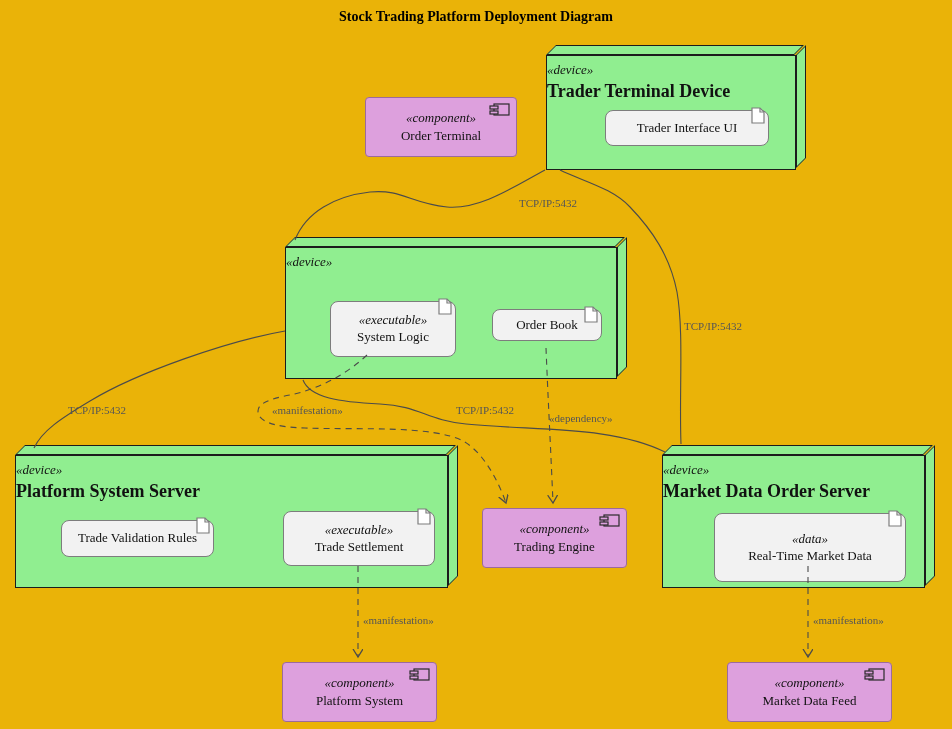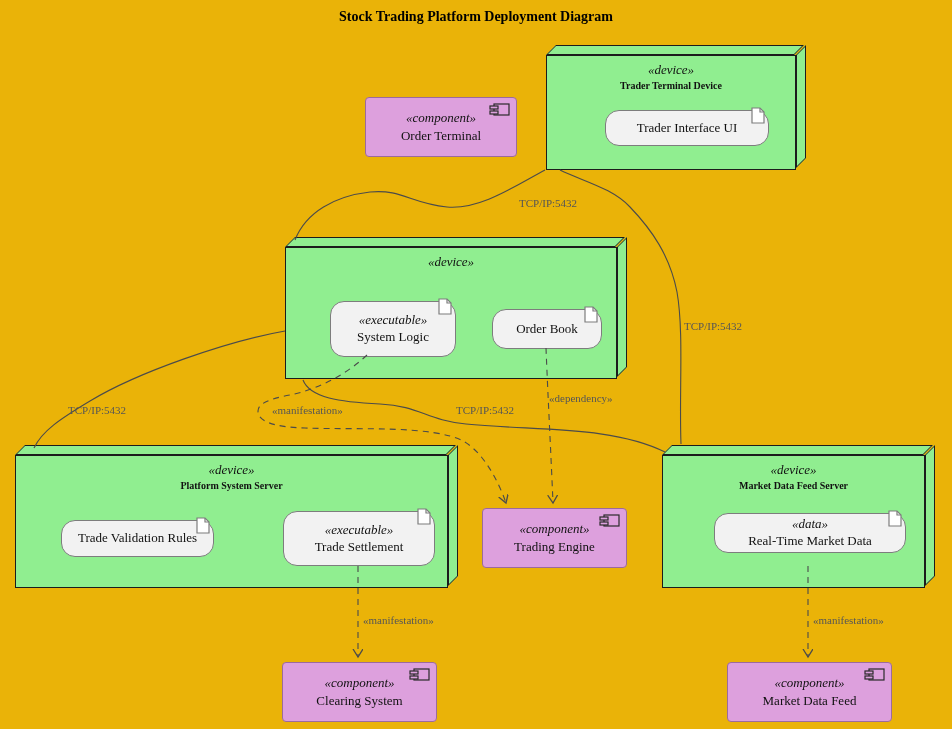--- a/index.html
+++ b/index.html
@@ -22,27 +22,27 @@
     width:100%; height:10px; box-sizing:border-box;
     background:#90EE90; border:1.5px solid #1c1c1c;
     transform:skewX(-45deg); transform-origin:bottom left;
   }
   .node::after { 
     content:""; position:absolute; right:-11px; top:-1.5px;
     width:10px; height:100%; box-sizing:border-box;
     background:#90EE90; border:1.5px solid #1c1c1c;
     transform:skewY(-45deg); transform-origin:top left;
   }
-  .node-head { position:absolute; left:0; top:5px; width:100%; text-align:center; line-height:1.35; }
+  .node-head { position:absolute; left:0; top:5px; width:100%; text-align:left; line-height:1.35; }
   .stereo { font-style:italic; font-size:13px; }
-  .node-name { font-weight:bold; font-size:10px; }
+  .node-name { font-weight:bold; font-size:18px; }
   
   .artifact {
     position:absolute; box-sizing:border-box;
-    background:#f2f2f2; border:1.3px solid #7d7d7d; border-radius:14px;
+    background:#f2f2f2; border:1.3px solid #7d7d7d; border-radius:8px;
     display:flex; flex-direction:column; align-items:center; justify-content:center;
     font-size:13px; line-height:1.3; text-align:center; color:#111;
   }
   .artifact .doc-icon { position:absolute; top:-4px; right:3px; }
   
   .component {
     position:absolute; box-sizing:border-box;
     background:#DDA0DD; border:1.4px solid #9c6a9c; border-radius:4px;
     display:flex; flex-direction:column; align-items:center; justify-content:center;
     font-size:13px; line-height:1.35; text-align:center; color:#111;
@@ -78,21 +78,21 @@
     <path d="M546,348 C548,398 551,455 553,503" fill="none" stroke="#4b4b4b" stroke-width="1.1" stroke-dasharray="6,5" marker-end="url(#arrowV)"></path>
     <path d="M358,566 L358,657" fill="none" stroke="#4b4b4b" stroke-width="1.1" stroke-dasharray="6,5" marker-end="url(#arrowV)"></path>
     <path d="M808,566 L808,657" fill="none" stroke="#4b4b4b" stroke-width="1.1" stroke-dasharray="6,5" marker-end="url(#arrowV)"></path>
   </svg>
 
   <div class="edge-label" style="left:519px; top:197px;">TCP/IP:5432</div>
   <div class="edge-label" style="left:684px; top:320px;">TCP/IP:5432</div>
   <div class="edge-label" style="left:68px; top:404px;">TCP/IP:5432</div>
   <div class="edge-label" style="left:456px; top:404px;">TCP/IP:5432</div>
   <div class="edge-label" style="left:272px; top:404px;">«manifestation»</div>
-  <div class="edge-label" style="left:549px; top:392px;">«dependency»</div>
+  <div class="edge-label" style="left:549px; top:412px;">«dependency»</div>
   <div class="edge-label" style="left:363px; top:614px;">«manifestation»</div>
   <div class="edge-label" style="left:813px; top:614px;">«manifestation»</div>
 
   <div class="node layer2" style="left:546px; top:55px; width:250px; height:115px;">
     <div class="node-head">
       <div class="stereo">«device»</div>
       <div class="node-name">Trader Terminal Device</div>
     </div>
     <div class="artifact" style="left:58px; top:54px; width:164px; height:36px;">
       <span>Trader Interface UI</span>
@@ -118,21 +118,21 @@
       <div class="stereo">«device»</div>
     </div>
     <div class="artifact" style="left:44px; top:53px; width:126px; height:56px;">
       <span class="stereo">«executable»</span>
       <span>System Logic</span>
       <svg class="doc-icon" width="14" height="17" viewBox="0 0 14 17">
         <path d="M1,1 L9,1 L13,5 L13,16 L1,16 Z" fill="#ffffff" stroke="#7d7d7d" stroke-width="1.2"></path>
         <path d="M9,1 L9,5 L13,5" fill="none" stroke="#7d7d7d" stroke-width="1.2"></path>
       </svg>
     </div>
-    <div class="artifact" style="left:206px; top:61px; width:110px; height:40px;">
+    <div class="artifact" style="left:206px; top:61px; width:110px; height:32px;">
       <span>Order Book</span>
       <svg class="doc-icon" width="14" height="17" viewBox="0 0 14 17">
         <path d="M1,1 L9,1 L13,5 L13,16 L1,16 Z" fill="#ffffff" stroke="#7d7d7d" stroke-width="1.2"></path>
         <path d="M9,1 L9,5 L13,5" fill="none" stroke="#7d7d7d" stroke-width="1.2"></path>
       </svg>
     </div>
   </div>
 
   <div class="node layer2" style="left:15px; top:455px; width:433px; height:133px;">
     <div class="node-head">
@@ -152,23 +152,23 @@
       <svg class="doc-icon" width="14" height="17" viewBox="0 0 14 17">
         <path d="M1,1 L9,1 L13,5 L13,16 L1,16 Z" fill="#ffffff" stroke="#7d7d7d" stroke-width="1.2"></path>
         <path d="M9,1 L9,5 L13,5" fill="none" stroke="#7d7d7d" stroke-width="1.2"></path>
       </svg>
     </div>
   </div>
 
   <div class="node layer2" style="left:662px; top:455px; width:263px; height:133px;">
     <div class="node-head">
       <div class="stereo">«device»</div>
-      <div class="node-name">Market Data Feed Server</div>
-    </div>
-    <div class="artifact" style="left:51px; top:57px; width:192px; height:40px;">
+      <div class="node-name">Market Data Order Server</div>
+    </div>
+    <div class="artifact" style="left:51px; top:57px; width:192px; height:69px;">
       <span class="stereo">«data»</span>
       <span>Real-Time Market Data</span>
       <svg class="doc-icon" width="14" height="17" viewBox="0 0 14 17">
         <path d="M1,1 L9,1 L13,5 L13,16 L1,16 Z" fill="#ffffff" stroke="#7d7d7d" stroke-width="1.2"></path>
         <path d="M9,1 L9,5 L13,5" fill="none" stroke="#7d7d7d" stroke-width="1.2"></path>
       </svg>
     </div>
   </div>
 
   <div class="component layer2" style="left:482px; top:508px; width:145px; height:60px;">
@@ -176,21 +176,21 @@
     <div>Trading Engine</div>
     <svg class="comp-icon" width="21" height="13" viewBox="0 0 21 13">
       <rect x="5" y="1" width="15" height="11" fill="#DDA0DD" stroke="#2a2a2a" stroke-width="1.2"></rect>
       <rect x="1" y="3" width="8" height="3" fill="#DDA0DD" stroke="#2a2a2a" stroke-width="1.2"></rect>
       <rect x="1" y="8" width="8" height="3" fill="#DDA0DD" stroke="#2a2a2a" stroke-width="1.2"></rect>
     </svg>
   </div>
 
   <div class="component layer2" style="left:282px; top:662px; width:155px; height:60px;">
     <div class="stereo">«component»</div>
-    <div>Clearing System</div>
+    <div>Platform System</div>
     <svg class="comp-icon" width="21" height="13" viewBox="0 0 21 13">
       <rect x="5" y="1" width="15" height="11" fill="#DDA0DD" stroke="#2a2a2a" stroke-width="1.2"></rect>
       <rect x="1" y="3" width="8" height="3" fill="#DDA0DD" stroke="#2a2a2a" stroke-width="1.2"></rect>
       <rect x="1" y="8" width="8" height="3" fill="#DDA0DD" stroke="#2a2a2a" stroke-width="1.2"></rect>
     </svg>
   </div>
 
   <div class="component layer2" style="left:727px; top:662px; width:165px; height:60px;">
     <div class="stereo">«component»</div>
     <div>Market Data Feed</div>

